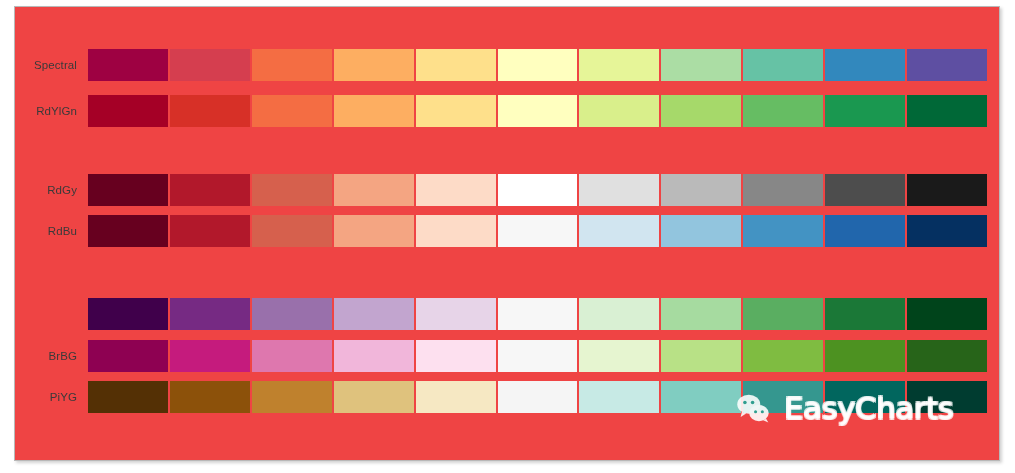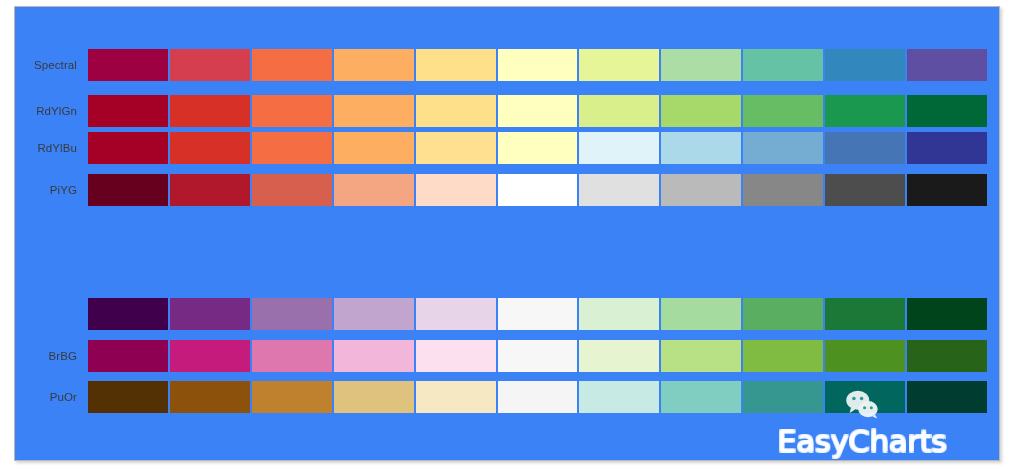--- a/index.html
+++ b/index.html
@@ -13,21 +13,21 @@
     font-family: "Liberation Sans", sans-serif;
     overflow: hidden;
   }
 
   #figure-frame {
     position: absolute;
     left: 14px;
     top: 6px;
     width: 986px;
     height: 455px;
-    background: #3b82f6;
+    background: #ef4444;
     border: 1px solid #b8b8b8;
     box-sizing: border-box;
     box-shadow: 2px 2px 3px rgba(0,0,0,0.18);
   }
 
   #colormap-list {
     position: absolute;
     left: 0;
     top: 0;
     width: 100%;
@@ -71,23 +71,22 @@
   }
 
   #watermark {
     position: absolute;
     left: 721px;
     top: 382px;
     width: 252px;
     height: 38px;
     display: flex;
     align-items: center;
-    gap: 7px;
+    gap: 14px;
     pointer-events: none;
-    flex-direction: column;
   }
 
   #watermark-icon {
     width: 34px;
     height: 30px;
     flex: 0 0 auto;
     opacity: 0.92;
   }
 
   #watermark-text {
@@ -134,52 +133,52 @@
           <div class="swatch" title="#fdae61" style="background: rgb(253, 174, 97);"></div>
           <div class="swatch" title="#fee08b" style="background: rgb(254, 224, 139);"></div>
           <div class="swatch" title="#ffffbf" style="background: rgb(255, 255, 191);"></div>
           <div class="swatch" title="#d9ef8b" style="background: rgb(217, 239, 139);"></div>
           <div class="swatch" title="#a6d96a" style="background: rgb(166, 217, 106);"></div>
           <div class="swatch" title="#66bd63" style="background: rgb(102, 189, 99);"></div>
           <div class="swatch" title="#1a9850" style="background: rgb(26, 152, 80);"></div>
           <div class="swatch" title="#006837" style="background: rgb(0, 104, 55);"></div>
         </div>
       </div>
-      <div class="colormap-row" style="top: 125px;">
-        <div class="colormap-label">RdYlBu</div>
-        <div class="colormap-strip">
-          <div class="swatch" title="#a50026" style="background: rgb(165, 0, 38);"></div>
-          <div class="swatch" title="#d73027" style="background: rgb(215, 48, 39);"></div>
-          <div class="swatch" title="#f46d43" style="background: rgb(244, 109, 67);"></div>
-          <div class="swatch" title="#fdae61" style="background: rgb(253, 174, 97);"></div>
-          <div class="swatch" title="#fee090" style="background: rgb(254, 224, 144);"></div>
-          <div class="swatch" title="#ffffbf" style="background: rgb(255, 255, 191);"></div>
-          <div class="swatch" title="#e0f3f8" style="background: rgb(224, 243, 248);"></div>
-          <div class="swatch" title="#abd9e9" style="background: rgb(171, 217, 233);"></div>
-          <div class="swatch" title="#74add1" style="background: rgb(116, 173, 209);"></div>
-          <div class="swatch" title="#4575b4" style="background: rgb(69, 117, 180);"></div>
-          <div class="swatch" title="#313695" style="background: rgb(49, 54, 149);"></div>
-        </div>
-      </div>
       <div class="colormap-row" style="top: 166.5px;">
-        <div class="colormap-label">PiYG</div>
+        <div class="colormap-label">RdGy</div>
         <div class="colormap-strip">
           <div class="swatch" title="#67001f" style="background: rgb(103, 0, 31);"></div>
           <div class="swatch" title="#b2182b" style="background: rgb(178, 24, 43);"></div>
           <div class="swatch" title="#d6604d" style="background: rgb(214, 96, 77);"></div>
           <div class="swatch" title="#f4a582" style="background: rgb(244, 165, 130);"></div>
           <div class="swatch" title="#fddbc7" style="background: rgb(253, 219, 199);"></div>
           <div class="swatch" title="#ffffff" style="background: rgb(255, 255, 255);"></div>
           <div class="swatch" title="#e0e0e0" style="background: rgb(224, 224, 224);"></div>
           <div class="swatch" title="#bababa" style="background: rgb(186, 186, 186);"></div>
           <div class="swatch" title="#878787" style="background: rgb(135, 135, 135);"></div>
           <div class="swatch" title="#4d4d4d" style="background: rgb(77, 77, 77);"></div>
           <div class="swatch" title="#1a1a1a" style="background: rgb(26, 26, 26);"></div>
         </div>
       </div>
+      <div class="colormap-row" style="top: 208px;">
+        <div class="colormap-label">RdBu</div>
+        <div class="colormap-strip">
+          <div class="swatch" title="#67001f" style="background: rgb(103, 0, 31);"></div>
+          <div class="swatch" title="#b2182b" style="background: rgb(178, 24, 43);"></div>
+          <div class="swatch" title="#d6604d" style="background: rgb(214, 96, 77);"></div>
+          <div class="swatch" title="#f4a582" style="background: rgb(244, 165, 130);"></div>
+          <div class="swatch" title="#fddbc7" style="background: rgb(253, 219, 199);"></div>
+          <div class="swatch" title="#f7f7f7" style="background: rgb(247, 247, 247);"></div>
+          <div class="swatch" title="#d1e5f0" style="background: rgb(209, 229, 240);"></div>
+          <div class="swatch" title="#92c5de" style="background: rgb(146, 197, 222);"></div>
+          <div class="swatch" title="#4393c3" style="background: rgb(67, 147, 195);"></div>
+          <div class="swatch" title="#2166ac" style="background: rgb(33, 102, 172);"></div>
+          <div class="swatch" title="#053061" style="background: rgb(5, 48, 97);"></div>
+        </div>
+      </div>
       <div class="colormap-row" style="top: 291px;">
         <div class="colormap-strip">
           <div class="swatch" title="#40004b" style="background: rgb(64, 0, 75);"></div>
           <div class="swatch" title="#762a83" style="background: rgb(118, 42, 131);"></div>
           <div class="swatch" title="#9970ab" style="background: rgb(153, 112, 171);"></div>
           <div class="swatch" title="#c2a5cf" style="background: rgb(194, 165, 207);"></div>
           <div class="swatch" title="#e7d4e8" style="background: rgb(231, 212, 232);"></div>
           <div class="swatch" title="#f7f7f7" style="background: rgb(247, 247, 247);"></div>
           <div class="swatch" title="#d9f0d3" style="background: rgb(217, 240, 211);"></div>
           <div class="swatch" title="#a6dba0" style="background: rgb(166, 219, 160);"></div>
@@ -198,21 +197,21 @@
           <div class="swatch" title="#fde0ef" style="background: rgb(253, 224, 239);"></div>
           <div class="swatch" title="#f7f7f7" style="background: rgb(247, 247, 247);"></div>
           <div class="swatch" title="#e6f5d0" style="background: rgb(230, 245, 208);"></div>
           <div class="swatch" title="#b8e186" style="background: rgb(184, 225, 134);"></div>
           <div class="swatch" title="#7fbc41" style="background: rgb(127, 188, 65);"></div>
           <div class="swatch" title="#4d9221" style="background: rgb(77, 146, 33);"></div>
           <div class="swatch" title="#276419" style="background: rgb(39, 100, 25);"></div>
         </div>
       </div>
       <div class="colormap-row" style="top: 374px;">
-        <div class="colormap-label">PuOr</div>
+        <div class="colormap-label">PiYG</div>
         <div class="colormap-strip">
           <div class="swatch" title="#543005" style="background: rgb(84, 48, 5);"></div>
           <div class="swatch" title="#8c510a" style="background: rgb(140, 81, 10);"></div>
           <div class="swatch" title="#bf812d" style="background: rgb(191, 129, 45);"></div>
           <div class="swatch" title="#dfc27d" style="background: rgb(223, 194, 125);"></div>
           <div class="swatch" title="#f6e8c3" style="background: rgb(246, 232, 195);"></div>
           <div class="swatch" title="#f5f5f5" style="background: rgb(245, 245, 245);"></div>
           <div class="swatch" title="#c7eae5" style="background: rgb(199, 234, 229);"></div>
           <div class="swatch" title="#80cdc1" style="background: rgb(128, 205, 193);"></div>
           <div class="swatch" title="#35978f" style="background: rgb(53, 151, 143);"></div>

